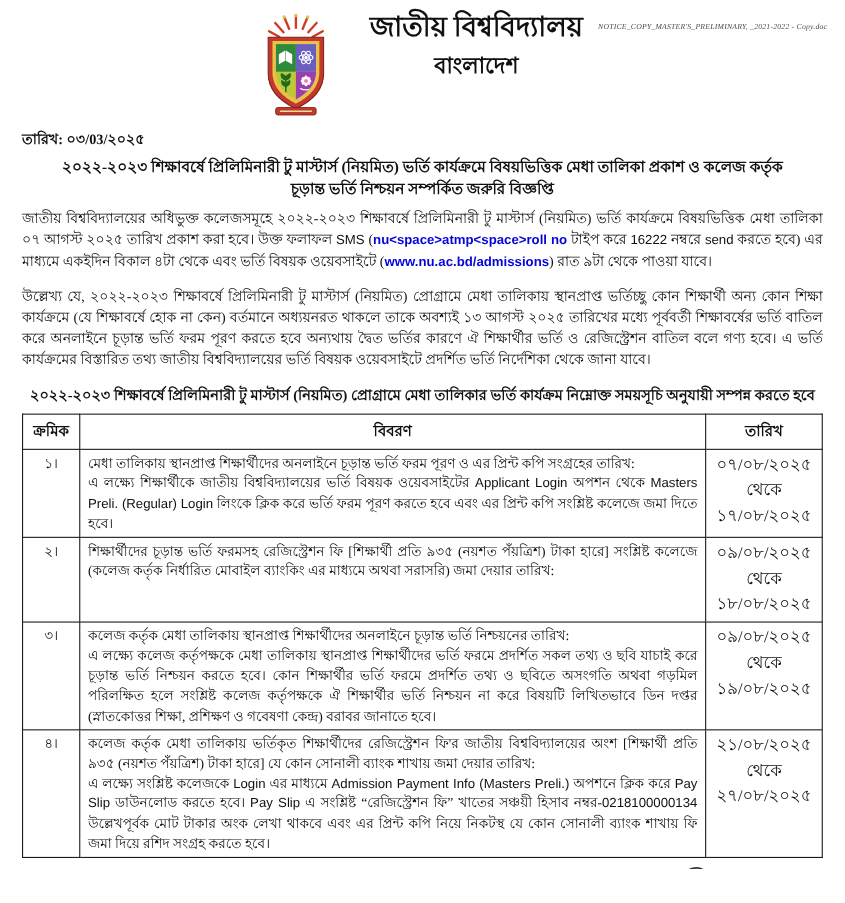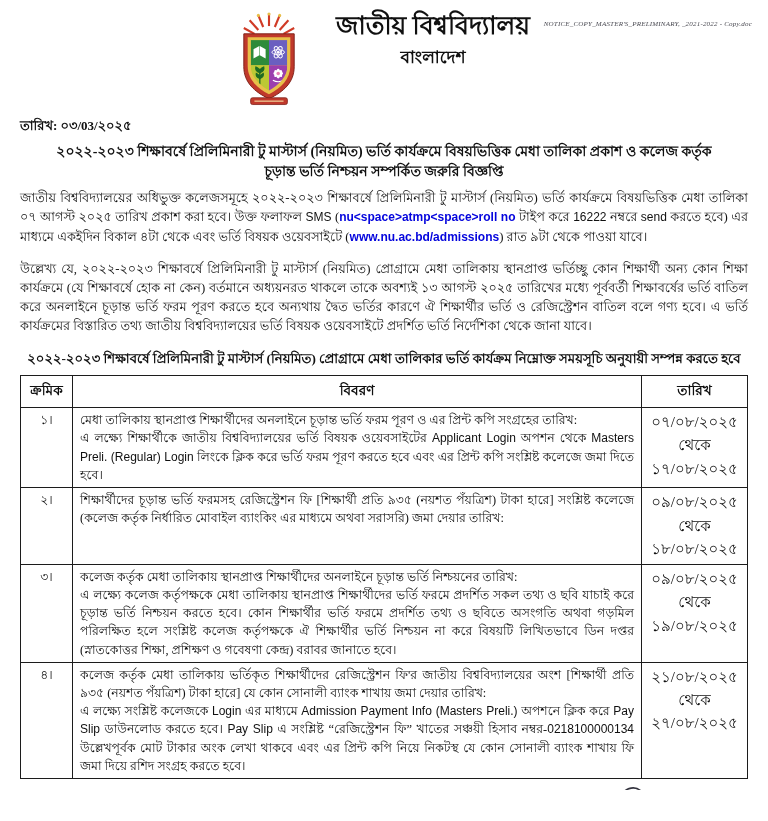--- a/index.html
+++ b/index.html
@@ -15,21 +15,21 @@
   }
   .filename {
     position:absolute; top:20px; right:16px;
     font-size:7px; font-style:italic; color:#4a4a52;
     letter-spacing:.2px;
     font-family:"Liberation Serif", serif;
   }
   .header { display:flex; justify-content:center; align-items:flex-start; gap:36px; margin-top:2px; }
   .org-block { text-align:center; }
   .org-name { font-size:25px; font-weight:700; line-height:1.15; }
-  .org-country { font-size:17px; font-weight:700; margin-top:3px; }
+  .org-country { font-size:20px; font-weight:700; margin-top:3px; }
   .memo-line { display:flex; justify-content:space-between; align-items:baseline;
     font-weight:700; font-size:13px; margin-top:6px; }
   .title-block { text-align:center; font-weight:700; margin-top:5px; line-height:1.4; }
   .title-l1, .title-l2 { font-size:14px; }
   .subtitle { font-size:13.5px; margin-top:3px; font-weight:700; }
   .para { font-size:12.8px; line-height:1.5; text-align:justify; margin-top:8px; }
   .para + .para { margin-top:2px; }
   .lb { font-family:"Liberation Sans", sans-serif; font-weight:400; font-size:12px;margin-top:36px; }
   .link { color:#0404dd; font-family:"Liberation Sans", sans-serif; font-weight:700; font-size:12px; cursor:pointer; }
   .table-intro { text-align:center; font-weight:700; font-size:13.2px; margin-top:7px;font-family:Liberation Serif, serif; }

